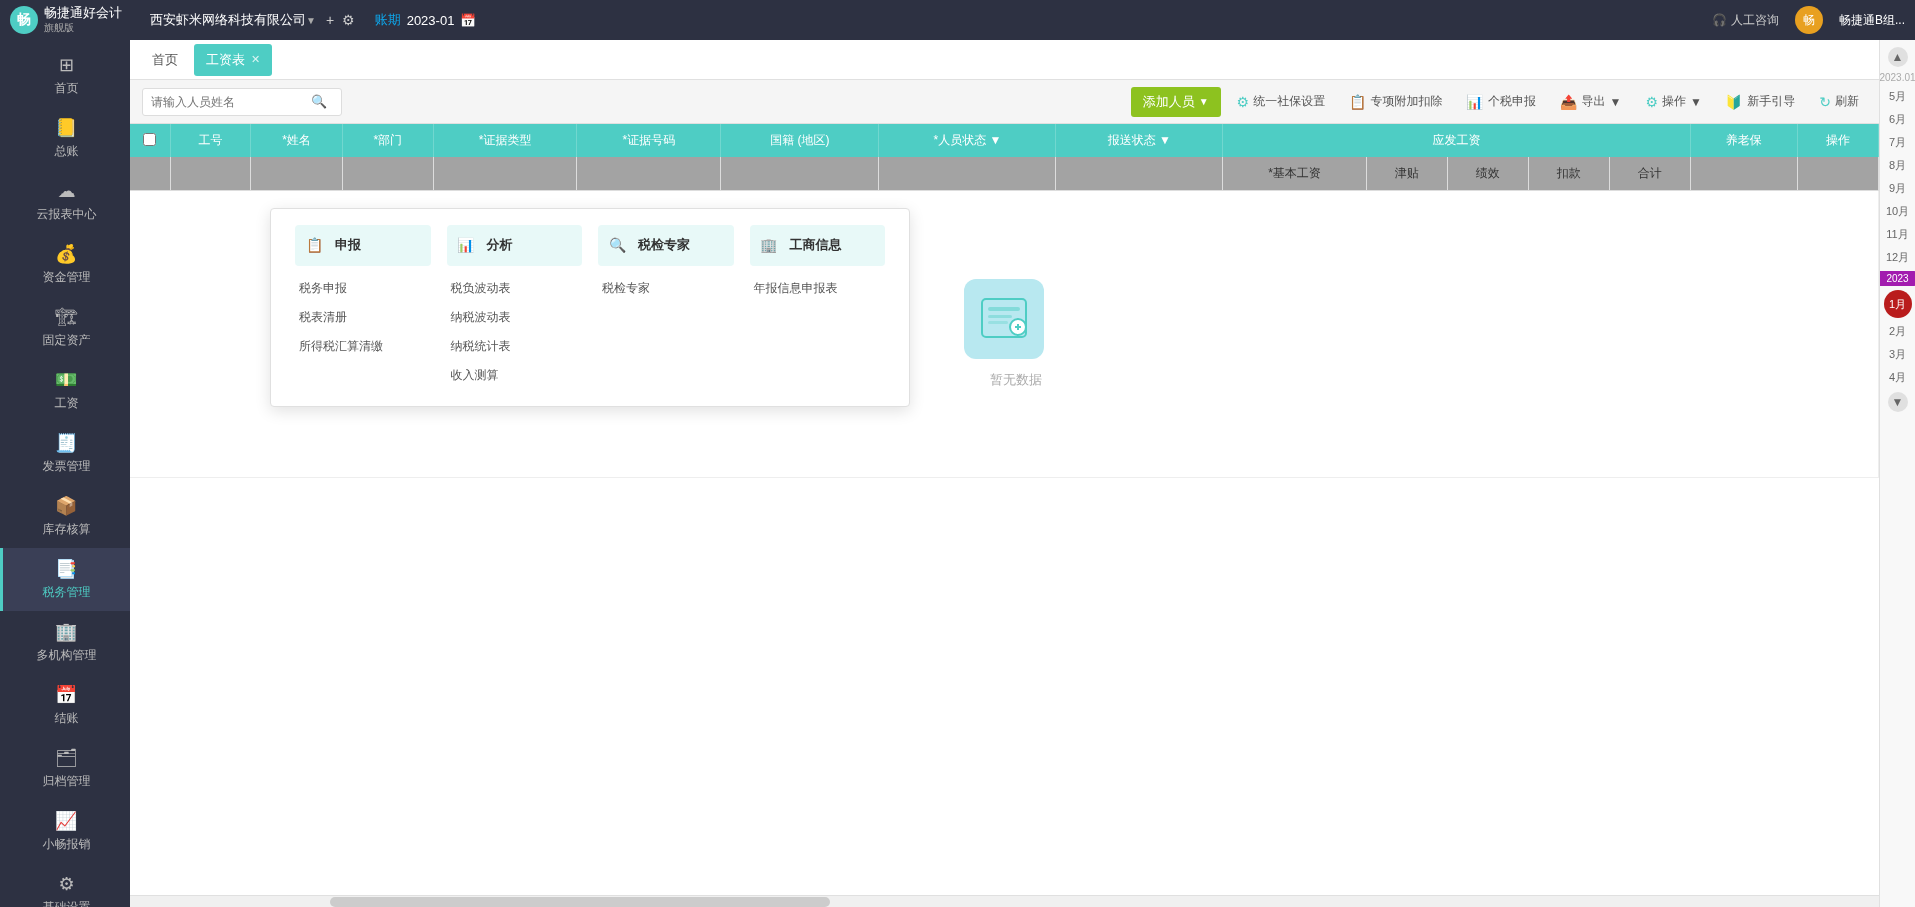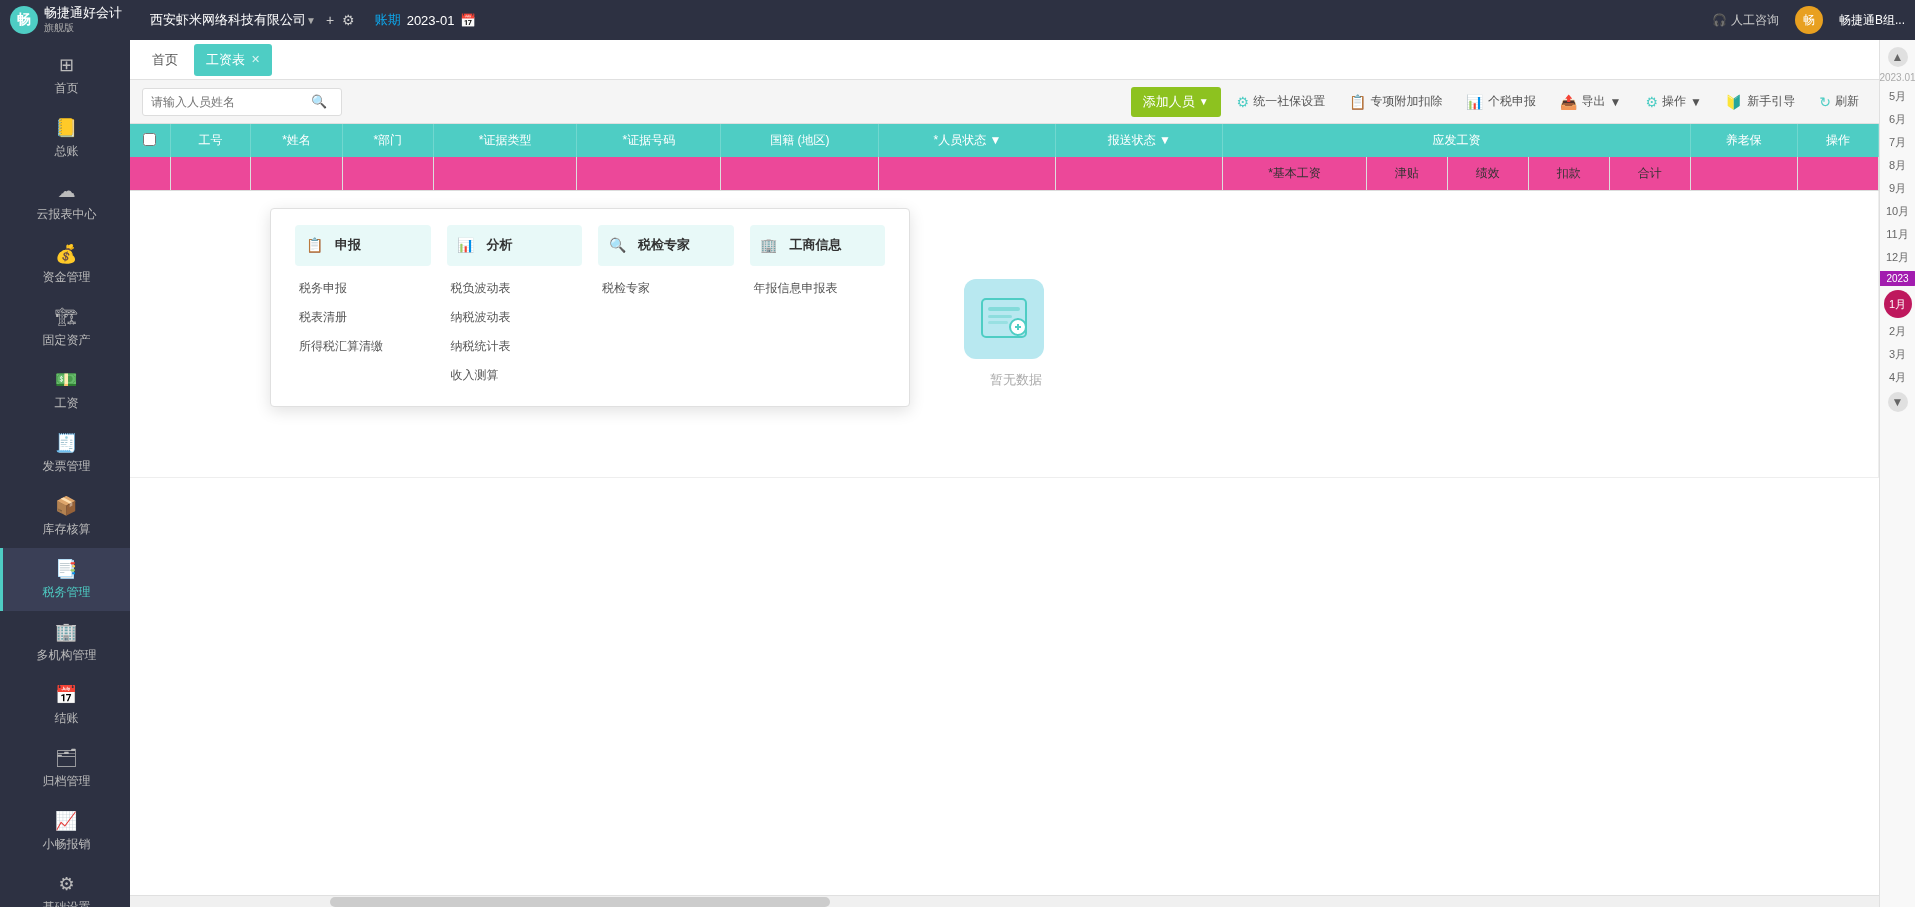--- a/index.html
+++ b/index.html
@@ -202,21 +202,21 @@
       background: #4ecdc4;
       color: #fff;
       font-weight: normal;
       font-size: 12px;
       padding: 8px 6px;
       border-right: 1px solid rgba(255,255,255,0.2);
       text-align: center;
       white-space: nowrap;
     }
     .data-table th.sub-header {
-      background: #ec4899;
+      background: #a3a3a3;
       color: #333;
       border-bottom: 1px solid #ddd;
       border-right: 1px solid #ddd;
     }
     .data-table td {
       border-bottom: 1px solid #eee;
       border-right: 1px solid #eee;
       padding: 8px 6px;
       text-align: center;
       font-size: 12px;
@@ -302,21 +302,21 @@
     .timeline-item {
       width: 32px;
       text-align: center;
       padding: 4px 2px;
       font-size: 11px;
       color: #666;
       cursor: pointer;
       border-radius: 3px;
     }
     .timeline-item.active {
-      background: #be185d;
+      background: #b91c1c;
       color: #fff;
       border-radius: 50%;
       width: 28px; height: 28px;
       display: flex; align-items: center; justify-content: center;
       font-size: 11px;
       margin: 2px auto;
     }
     .timeline-nav {
       width: 20px; height: 20px;
       background: #e0e0e0;

